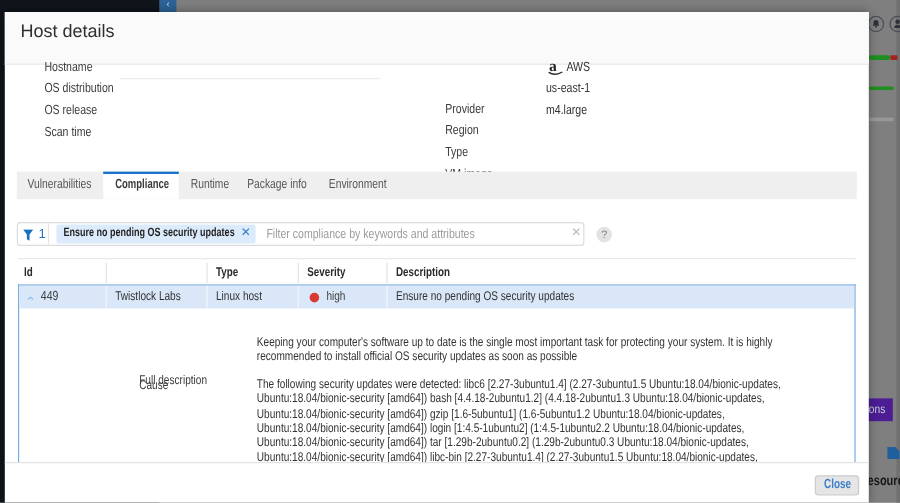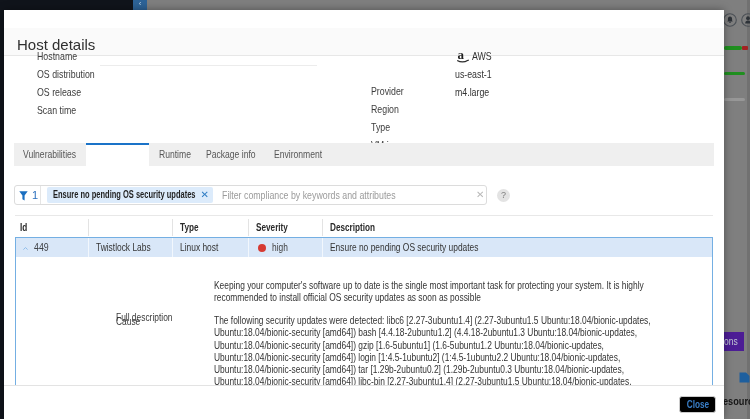--- a/index.html
+++ b/index.html
@@ -32,21 +32,21 @@
 
 <div class="abs" style="left:722px;top:332px;width:22px;height:19px;background:#4c1d95;color:#c3cbd4;font-size:10px;line-height:19px;padding-left:2px;"><span style="display:inline-block;transform:scaleX(0.85);transform-origin:0 50%;">ons</span></div>
 <svg class="abs" style="left:739px;top:372px;" width="11" height="11" viewBox="0 0 11 11">
   <path d="M0.5 0.5 h6.5 l3.5 3.5 v6.5 h-10 z" fill="#1e5f9e"></path>
 </svg>
 <div class="abs" style="left:723px;top:395px;font-size:11.5px;font-weight:bold;color:#161616;white-space:nowrap;"><span style="display:inline-block;transform:scaleX(0.8);transform-origin:0 50%;">esources</span></div>
 
 <div class="abs" style="left:4px;top:10px;width:719.5px;height:409px;background:#fff;box-shadow:0 0 8px rgba(0,0,0,0.38);">
 <div class="abs" style="left:4px;top:0;width:715px;height:409px;">
 
-  <div class="abs" style="left:-4px;top:18px;width:719.5px;height:28px;background:#fafafa;border-bottom:1px solid #e7e7e7;">
+  <div class="abs" style="left:-4px;top:0;width:719.5px;height:44px;background:#fafafa;border-bottom:1px solid #e7e7e7;">
     <div class="abs" style="left:13px;top:0;line-height:33px;font-size:15px;color:#2f2f2f;">Host details</div>
   </div>
 
   <div class="abs" style="left:9px;top:37px;font-size:11px;color:#3c3c3c;line-height:18px;margin-left:20px;">
     <div><span class="n">Hostname</span></div>
     <div><span class="n">OS distribution</span></div>
     <div><span class="n">OS release</span></div>
     <div><span class="n">Scan time</span></div>
   </div>
   <div class="abs" style="left:92px;top:55px;width:217px;border-top:1px solid #ececec;"></div>
@@ -66,20 +66,21 @@
       </svg>
       <span class="n" style="margin-left:17px;">AWS</span>
     </div>
     <div><span class="n">us-east-1</span></div>
     <div><span class="n">m4.large</span></div>
   </div>
 
   <div class="abs" style="left:6px;top:133px;width:700px;height:23px;background:#efefef;">
     <div class="abs" style="left:72px;top:0;width:63px;height:23px;background:#fff;border-top:2px solid #1a73c8;"></div>
     <div class="abs" style="left:9px;top:0;line-height:23px;font-size:11px;color:#565656;"><span class="n78">Vulnerabilities</span></div>
+    <div class="abs" style="left:82px;top:0;line-height:23px;font-size:11px;font-weight:bold;color:#3a3a3a;"><span style="display:inline-block;transform:scaleX(0.72);transform-origin:0 50%;white-space:nowrap;">Compliance</span></div>
     <div class="abs" style="left:145px;top:0;line-height:23px;font-size:11px;color:#565656;"><span class="n78">Runtime</span></div>
     <div class="abs" style="left:192px;top:0;line-height:23px;font-size:11px;color:#565656;"><span class="n78">Package info</span></div>
     <div class="abs" style="left:260px;top:0;line-height:23px;font-size:11px;color:#565656;"><span class="n78">Environment</span></div>
   </div>
 
   <div class="abs" style="left:6px;top:175px;width:473px;height:20px;border:1px solid #dcdcdc;border-radius:3px;">
     <div class="abs" style="left:0;top:0;width:26px;height:18px;border-right:1px solid #e5e5e5;">
       <svg class="abs" style="left:4px;top:4.5px;" width="9" height="10" viewBox="0 0 9 10">
             <path d="M0.3 0.3 H8.7 L5.6 4.4 V9.6 L3.4 8.3 V4.4 Z" fill="#1a6fc0"></path>
           </svg>
@@ -135,16 +136,16 @@
       <div>Ubuntu:18.04/bionic-security [amd64]) bash [4.4.18-2ubuntu1.2] (4.4.18-2ubuntu1.3 Ubuntu:18.04/bionic-updates,</div>
       <div>Ubuntu:18.04/bionic-security [amd64]) gzip [1.6-5ubuntu1] (1.6-5ubuntu1.2 Ubuntu:18.04/bionic-updates,</div>
       <div>Ubuntu:18.04/bionic-security [amd64]) login [1:4.5-1ubuntu2] (1:4.5-1ubuntu2.2 Ubuntu:18.04/bionic-updates,</div>
       <div>Ubuntu:18.04/bionic-security [amd64]) tar [1.29b-2ubuntu0.2] (1.29b-2ubuntu0.3 Ubuntu:18.04/bionic-updates,</div>
       <div>Ubuntu:18.04/bionic-security [amd64]) libc-bin [2.27-3ubuntu1.4] (2.27-3ubuntu1.5 Ubuntu:18.04/bionic-updates,</div>
     </div>
   </div>
 
   <div class="abs" style="left:-4px;top:375px;width:719.5px;height:1px;background:#e3e3e3;"></div>
 
-  <div class="abs" style="left:671px;top:386px;width:37px;height:17px;border:1px solid #cccccc;border-radius:3px;background:#000000;text-align:center;line-height:15px;font-size:11px;font-weight:bold;color:#3a7fc8;"><span style="display:inline-block;transform:scaleX(0.75);transform-origin:50% 50%;">Close</span></div>
+  <div class="abs" style="left:671px;top:386px;width:37px;height:17px;border:1px solid #cccccc;border-radius:3px;background:#e5e5e5;text-align:center;line-height:15px;font-size:11px;font-weight:bold;color:#3a7fc8;"><span style="display:inline-block;transform:scaleX(0.75);transform-origin:50% 50%;">Close</span></div>
 
 </div>
 </div>
 
 </body></html>

